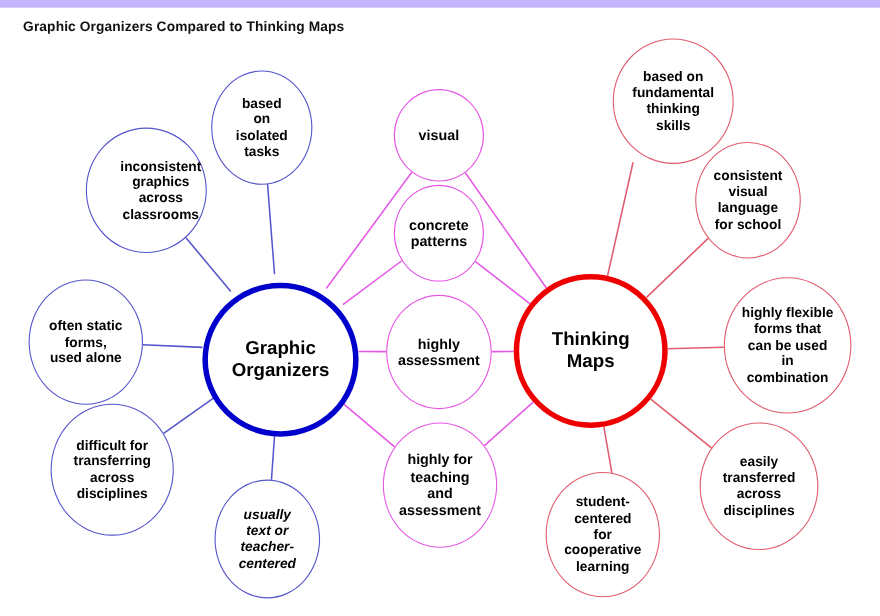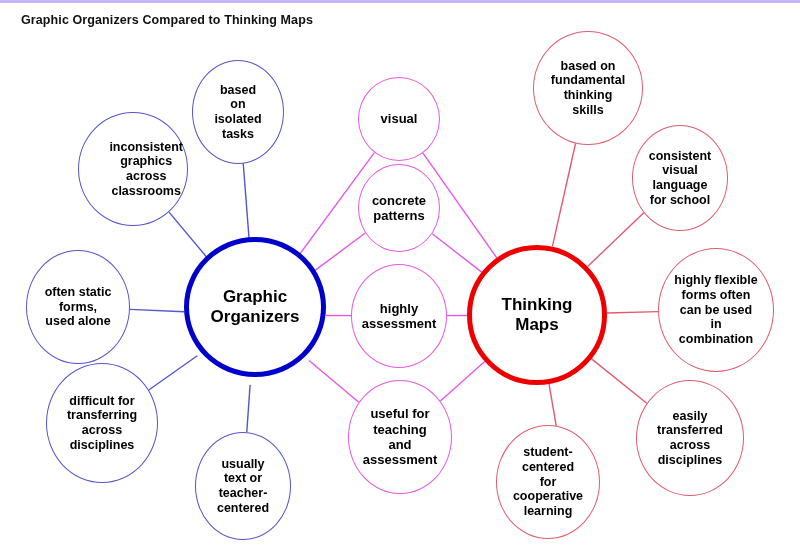--- a/index.html
+++ b/index.html
@@ -8,21 +8,21 @@
     background: #ffffff;
   }
   body {
     font-family: "Liberation Sans", sans-serif;
   }
   #canvas {
     position: relative;
     width: 800px;
     height: 560px;
     background: #ffffff;
-    border-top: 3px solid #c4b5fd;
+    border-top: 7px solid #c4b5fd;
     box-sizing: border-box;
     overflow: hidden;
   }
   #title {
     position: absolute;
     left: 21px;
     top: 10px;
     font-size: 12.5px;
     font-weight: 600;
     color: #111111;
@@ -118,76 +118,76 @@
         <span class="lbl">often static
 forms,
 used alone</span>
       </div>
       <div class="node leaf" style="left: 46px; top: 360px; width: 112px; height: 120px; border-color: rgb(85, 85, 204);">
         <span class="lbl">difficult for
 transferring
 across
 disciplines</span>
       </div>
-      <div class="node leaf" style="left: 195px; top: 429px; width: 96px; height: 108px; border-color: rgb(85, 85, 204);">
+      <div class="node leaf" style="left: 195px; top: 429px; width: 96px; height: 108px; border-color: rgb(85, 85, 204); font-style: italic;">
         <span class="lbl">usually
 text or
 teacher-
 centered</span>
       </div>
       <div class="node mid" style="left: 358px; top: 74px; width: 82px; height: 84px; border-color: rgb(229, 88, 229);">
         <span class="lbl">visual</span>
       </div>
       <div class="node mid" style="left: 358px; top: 161px; width: 82px; height: 88px; border-color: rgb(229, 88, 229);">
         <span class="lbl">concrete
 patterns</span>
       </div>
       <div class="node mid" style="left: 351px; top: 261px; width: 96px; height: 104px; border-color: rgb(229, 88, 229);">
         <span class="lbl">highly
 assessment</span>
       </div>
       <div class="node mid" style="left: 348px; top: 377px; width: 104px; height: 114px; border-color: rgb(229, 88, 229);">
-        <span class="lbl">useful for
+        <span class="lbl">highly for
 teaching
 and
 assessment</span>
       </div>
-      <div class="node leaf" style="left: 533px; top: 28px; width: 110px; height: 114px; border-color: rgb(224, 92, 110);">
+      <div class="node leaf" style="left: 557px; top: 28px; width: 110px; height: 114px; border-color: rgb(224, 92, 110);">
         <span class="lbl">based on
 fundamental
 thinking
 skills</span>
       </div>
       <div class="node leaf" style="left: 632px; top: 122px; width: 96px; height: 106px; border-color: rgb(224, 92, 110);">
         <span class="lbl">consistent
 visual
 language
 for school</span>
       </div>
       <div class="node leaf" style="left: 658px; top: 245px; width: 116px; height: 124px; border-color: rgb(224, 92, 110);">
         <span class="lbl">highly flexible
-forms often
+forms that
 can be used
 in
 combination</span>
       </div>
       <div class="node leaf" style="left: 636px; top: 377px; width: 108px; height: 116px; border-color: rgb(224, 92, 110);">
         <span class="lbl">easily
 transferred
 across
 disciplines</span>
       </div>
       <div class="node leaf" style="left: 496px; top: 422px; width: 104px; height: 114px; border-color: rgb(224, 92, 110);">
         <span class="lbl">student-
 centered
 for
 cooperative
 learning</span>
       </div>
-      <div class="node hub" style="left: 184px; top: 234px; width: 142px; height: 140px; border-color: rgb(0, 0, 204); text-align: center;">
+      <div class="node hub" style="left: 184px; top: 250px; width: 142px; height: 140px; border-color: rgb(0, 0, 204); text-align: center;">
         <span class="lbl">Graphic
 Organizers</span>
       </div>
       <div class="node hub" style="left: 467px; top: 242px; width: 140px; height: 140px; border-color: rgb(238, 0, 0);">
         <span class="lbl">Thinking
 Maps</span>
       </div>
     </div>
 
 </div>

